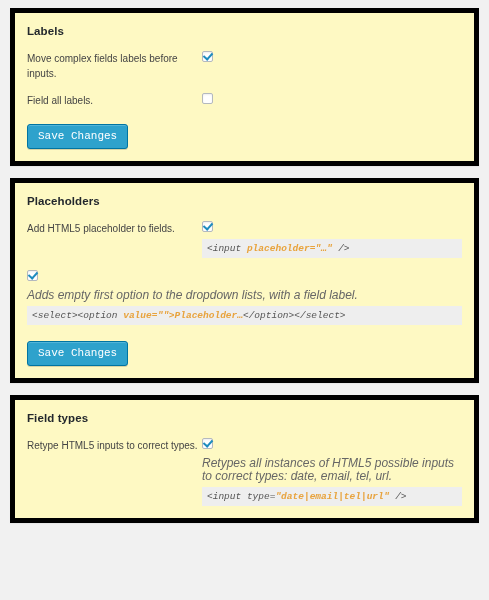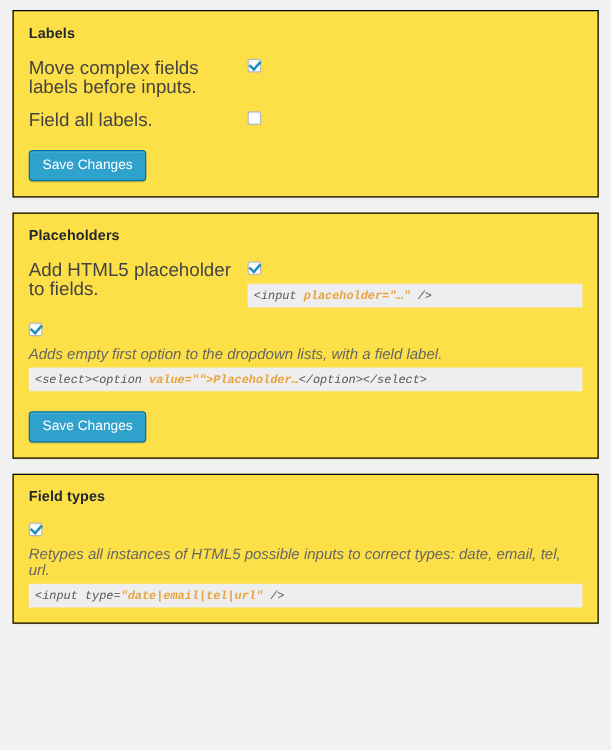--- a/index.html
+++ b/index.html
@@ -17,22 +17,22 @@
     color: #444;
   }
 
   .page {
     padding: 8px 10px 0 10px;
     box-sizing: border-box;
     width: 489px;
   }
 
   .panel {
-    background: #fde047;
-    border: 1px solid #000000;
+    background: #fef9c3;
+    border: 5px solid #000000;
     box-shadow: 0 1px 1px rgba(0,0,0,.04);
     margin-bottom: 12px;
     padding: 10px 12px 12px 12px;
     box-sizing: border-box;
   }
 
   .panel-title {
     font-size: 11.5px;
     font-weight: bold;
     color: #23282d;
@@ -44,21 +44,21 @@
   .row {
     display: flex;
     align-items: flex-start;
     margin-bottom: 12px;
   }
   .row:last-of-type { margin-bottom: 0; }
 
   .row-label {
     width: 175px;
     flex: 0 0 175px;
-    font-size: 15px;
+    font-size: 10px;
     color: #444;
     line-height: 15px;
     padding-top: 0px;
   }
 
   .row-control {
     flex: 1 1 auto;
     min-width: 0;
   }
 
@@ -114,21 +114,21 @@
     display: inline-block;
     background: #2ea2cc;
     border: 1px solid #0074a2;
     border-radius: 3px;
     color: #fff;
     font-size: 11px;
     line-height: 14px;
     padding: 4px 10px 5px 10px;
     box-shadow: inset 0 1px 0 rgba(120,200,230,.5), 0 1px 0 rgba(0,0,0,.15);
     cursor: pointer;
-    font-family: Liberation Sans, sans-serif;
+    font-family: Liberation Mono, monospace;
   }
   .btn-wrap { margin-top: 16px; }
 </style>
 </head>
 <body>
 
 <div class="page">
 
   <div class="panel">
     <div class="panel-title">Labels</div>
@@ -175,20 +175,21 @@
 
     <div class="btn-wrap">
       <button class="btn-primary">Save Changes</button>
     </div>
   </div>
 
   <div class="panel">
     <div class="panel-title">Field types</div>
 
     <div class="row">
+      <div class="row-label">Retype HTML5 inputs to correct types.</div>
       <div class="row-control">
         <span class="cb checked"></span>
         <div class="desc">Retypes all instances of HTML5 possible inputs to correct types: date, email, tel, url.</div>
         <div class="code"><span>&lt;input  type=</span><span class="hl">"date|email|tel|url"</span><span> /&gt;</span></div>
       </div>
     </div>
 
   </div>
 
 </div>

